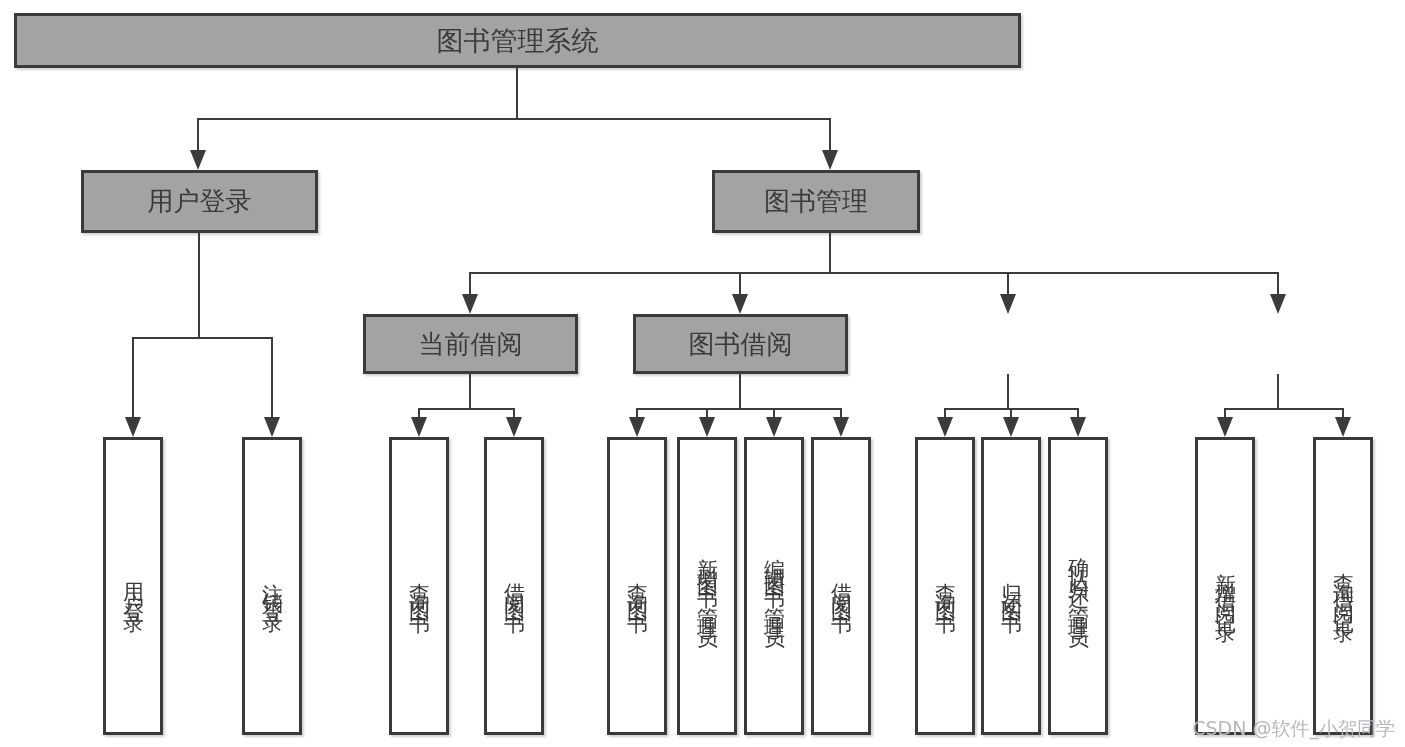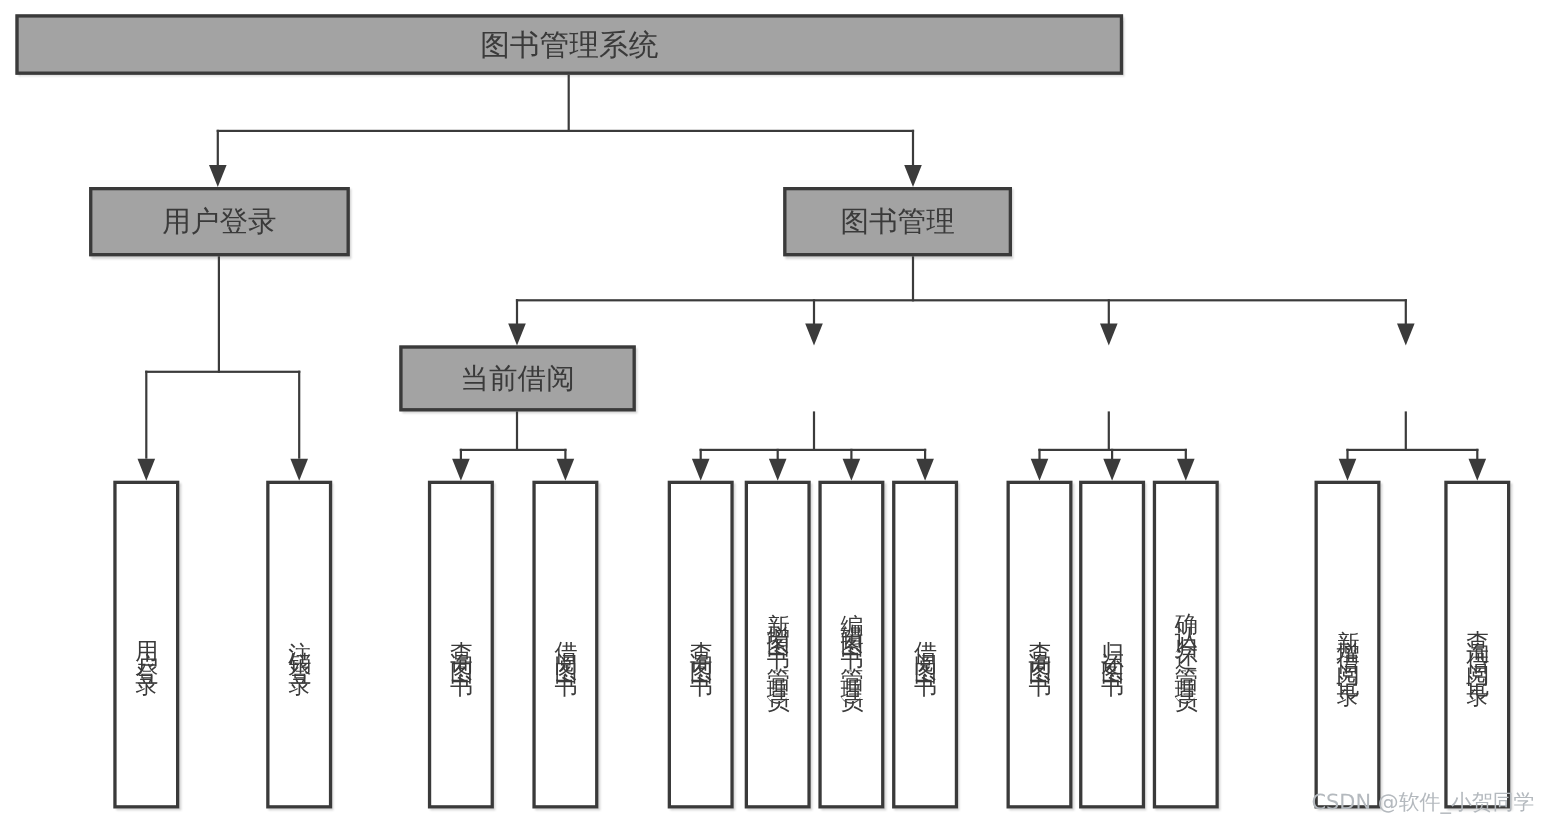--- a/index.html
+++ b/index.html
@@ -82,20 +82,23 @@
   <div class="line" style="left:739px;top:272px;width:2px;height:23px"></div>
   <div class="arrow" style="left:732px;top:294px"></div>
   <div class="line" style="left:1007px;top:272px;width:2px;height:23px"></div>
   <div class="arrow" style="left:1000px;top:294px"></div>
   <div class="line" style="left:1277px;top:272px;width:2px;height:23px"></div>
   <div class="arrow" style="left:1270px;top:294px"></div>
 
   <div class="hbox" style="left:363px;top:314px;width:215px;height:60px">
     <span>当前借阅</span>
   </div>
+  <div class="hbox" style="left:633px;top:314px;width:215px;height:60px">
+    <span>图书借阅</span>
+  </div>
 
   <div class="line" style="left:469px;top:374px;width:2px;height:36px"></div>
   <div class="line" style="left:418px;top:408px;width:97px;height:2px"></div>
   <div class="line" style="left:418px;top:408px;width:2px;height:10px"></div>
   <div class="arrow" style="left:411px;top:417px"></div>
   <div class="line" style="left:513px;top:408px;width:2px;height:10px"></div>
   <div class="arrow" style="left:506px;top:417px"></div>
 
   <div class="line" style="left:739px;top:374px;width:2px;height:36px"></div>
   <div class="line" style="left:636px;top:408px;width:206px;height:2px"></div>

